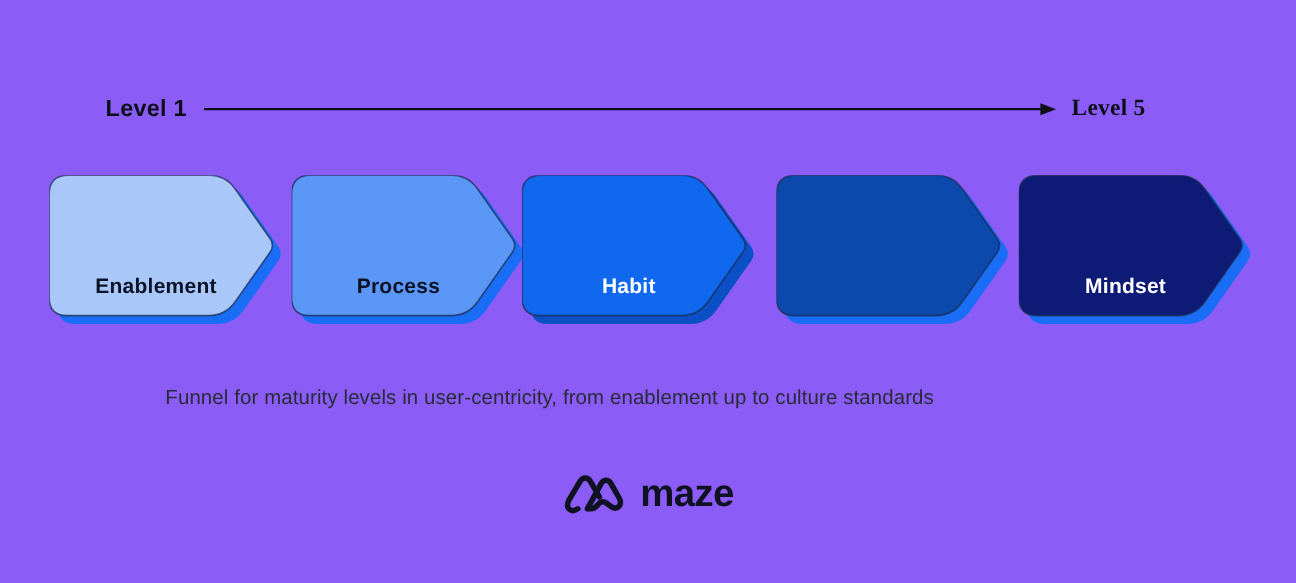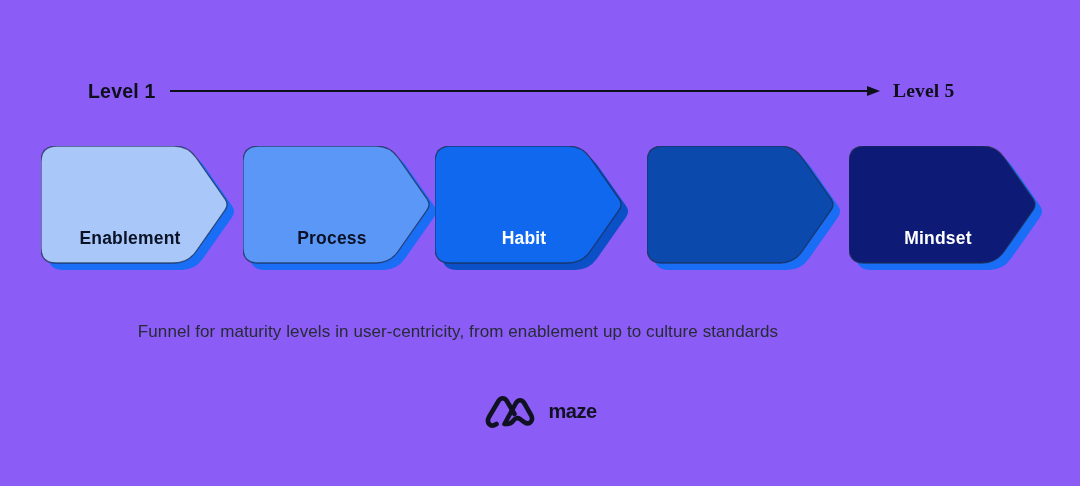--- a/index.html
+++ b/index.html
@@ -34,21 +34,21 @@
     position:absolute;left:0;top:322px;width:916px;
     text-align:center;font-size:17px;font-weight:400;color:#262B36;
     letter-spacing:.1px;
   }
   
   .logo{
     position:absolute;left:50%;top:388px;transform:translateX(-50%);
     display:flex;align-items:center;gap:13px;
   }
   .logo .wordmark{
-    font-size:20px;font-weight:700;color:#101223;letter-spacing:-.5px;
+    font-size:32px;font-weight:700;color:#101223;letter-spacing:-.5px;
     line-height:46px;
   }
 </style>
 </head>
 <body>
 
 <div class="canvas" style="background: #8b5cf6;">
 
   <span class="level-label left">Level 1</span>
   <svg class="level-arrow" width="716" height="16" viewBox="0 0 716 16">

